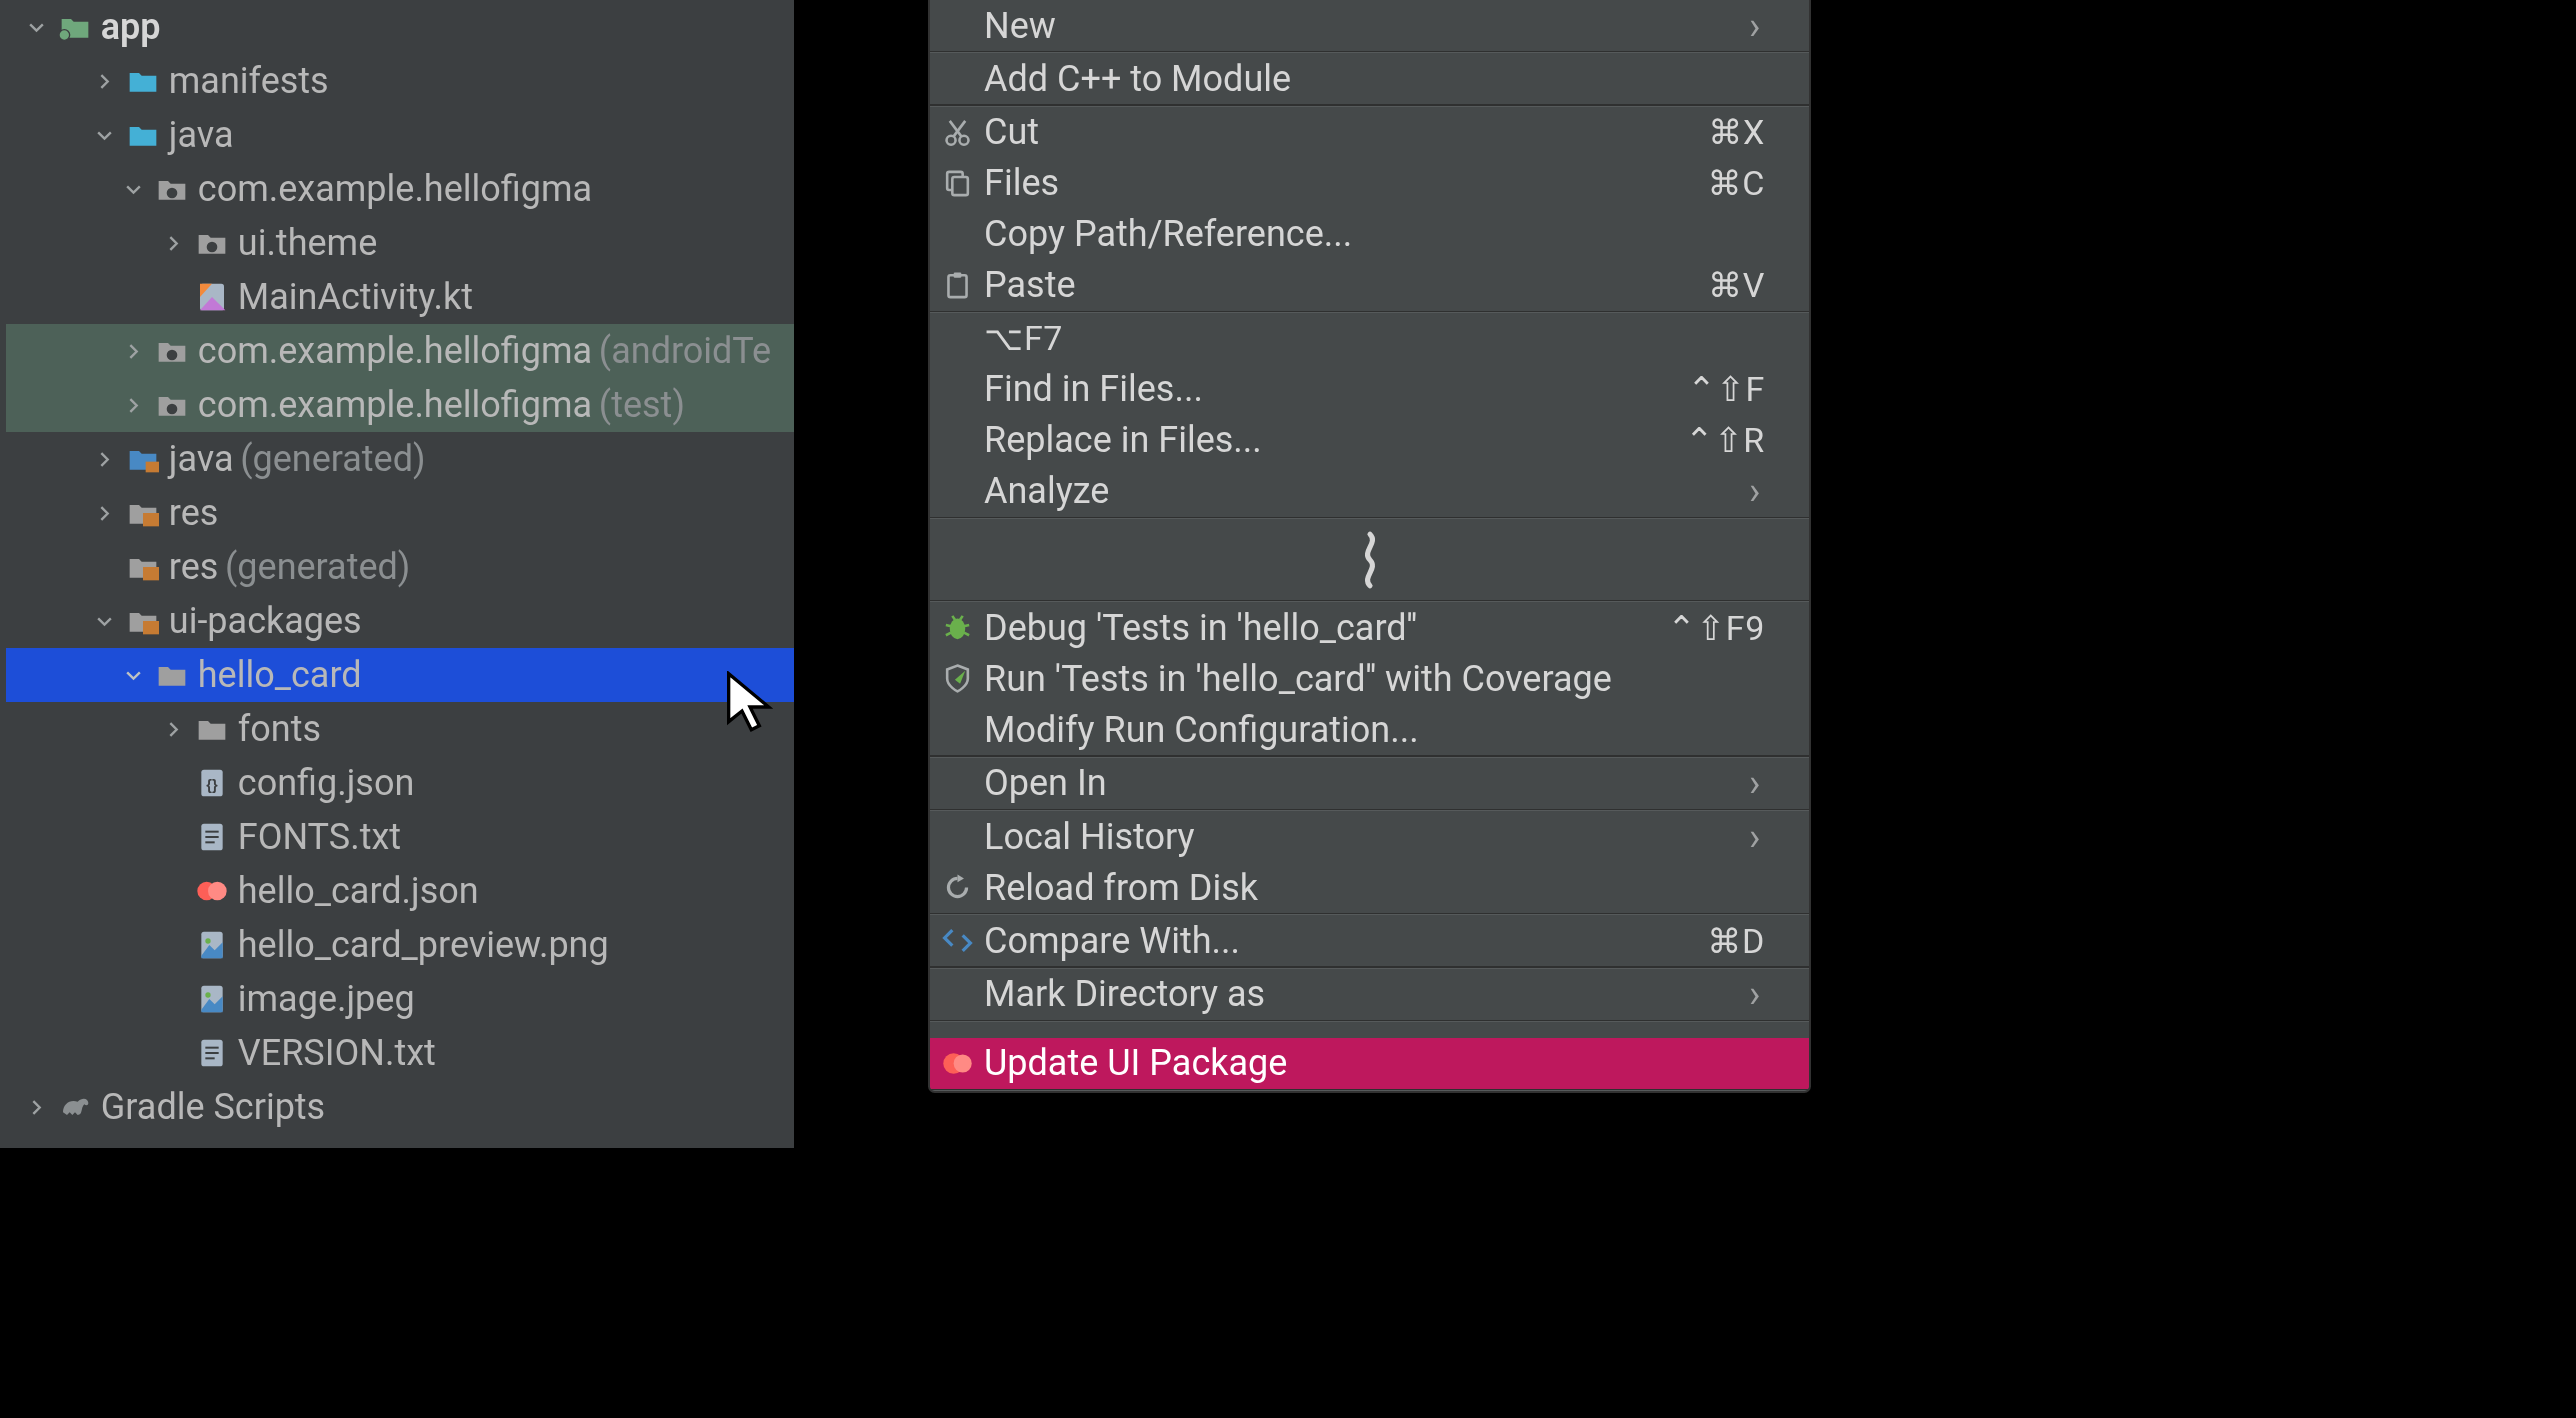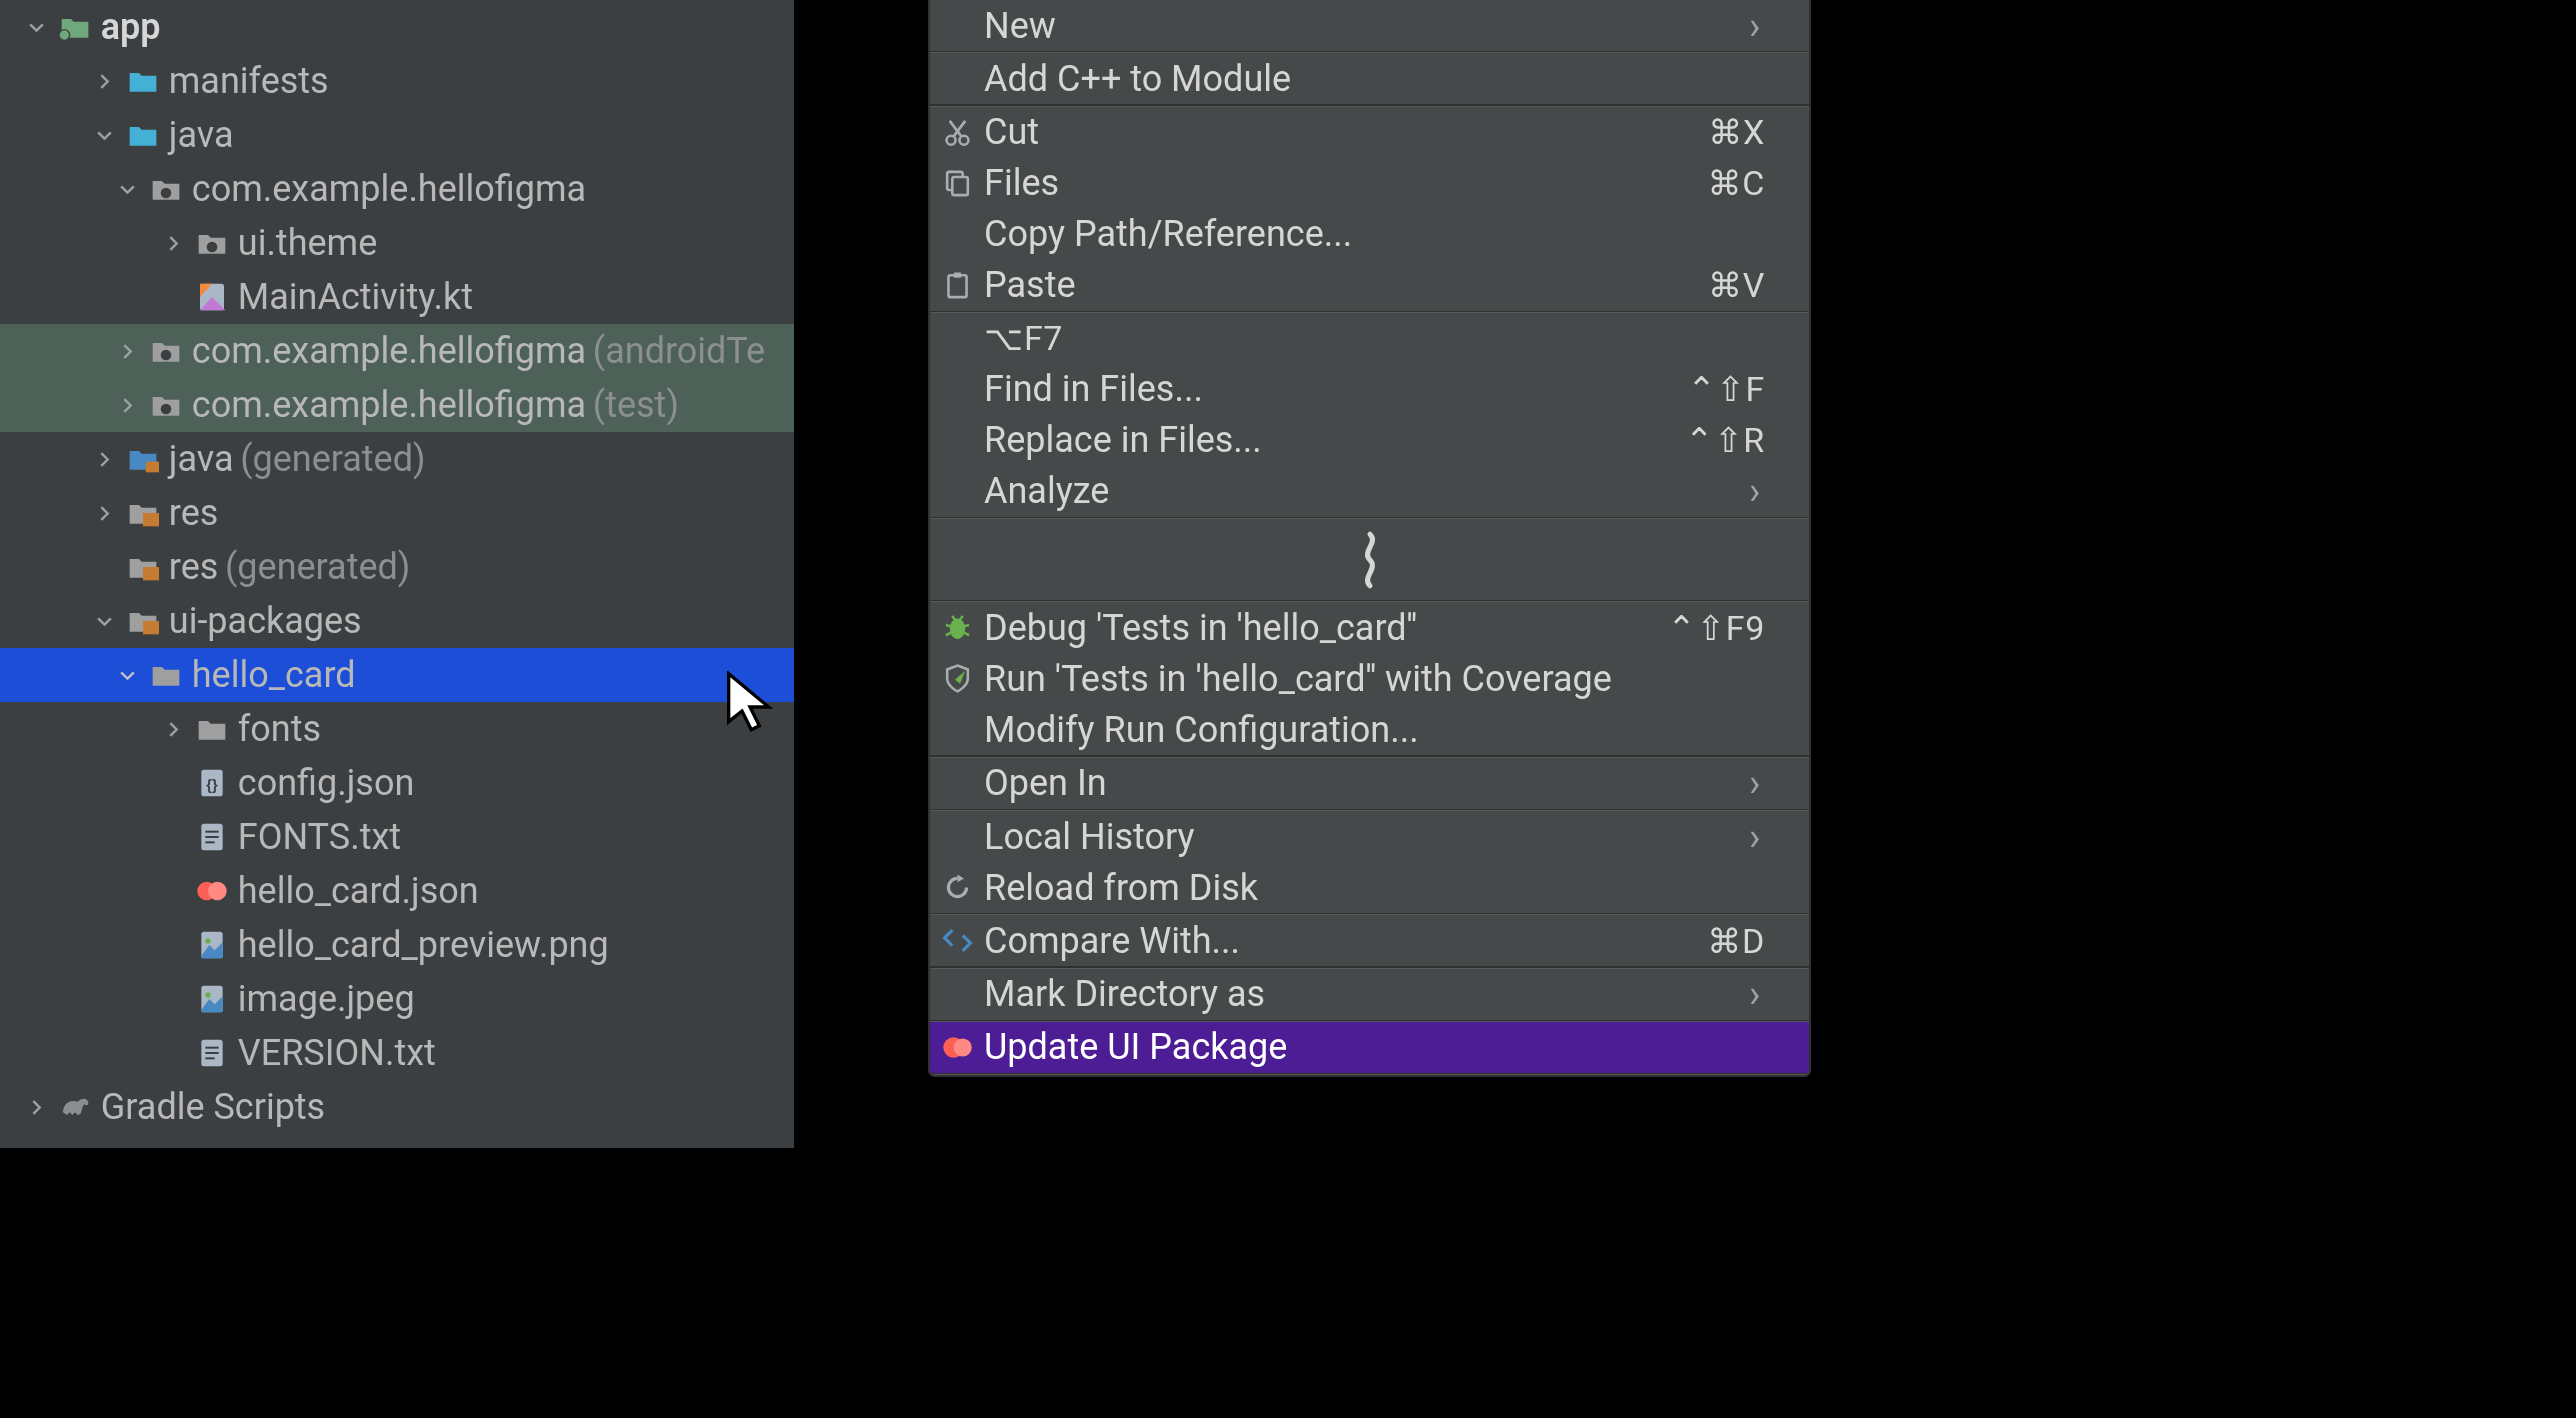--- a/index.html
+++ b/index.html
@@ -11,25 +11,25 @@
   .chevron { width:19px; height:19px; flex:0 0 19px; display:inline-flex; align-items:center; justify-content:center; margin-right:13.4px; position:relative; }
   .chevron svg { width:19px; height:19px; }
   .chevron-blank { width:19px; height:19px; flex:0 0 19px; margin-right:13.4px; }
   .tree-icon { width:32px; height:32px; flex:0 0 32px; margin-right:9.4px; display:inline-flex; align-items:center; justify-content:center; position:relative; }
   .tree-icon svg { width:32px; height:32px; }
   .tree-label { color:#b8b8b8; }
   .tree-label.bold { color:#d6d6d6; font-weight:600; }
   .tree-suffix { color:#8b8f91; margin-left:6.7px; }
   .depth0 { padding-left:27px; }
   .depth1 { padding-left:72px;margin-left:23px; }
-  .depth2 { padding-left:118px; }
+  .depth2 { padding-left:118px;margin-left:6px; }
   .depth3 { padding-left:164px; }
   .context-menu { position:absolute; left:928px; top:0; width:879px; background:#45494a; border-left:2px solid #323232; border-right:2px solid #323232; border-bottom:2px solid #323232; border-radius:0 0 6.7px 6.7px; overflow:hidden; }
   .menu-item { display:flex; align-items:center; height:51px; font-size:36px; color:#d6d6d6; position:relative; padding-left:54px; padding-right:44px; }
-  .menu-item.hl { background:#4c1d95; color:#ffffff; }
+  .menu-item.hl { background:#be185d; color:#ffffff;margin-top:16px; }
   .menu-icon { width:31px; height:31px; position:absolute; left:12px; display:flex; align-items:center; justify-content:center; }
   .menu-icon svg { width:31px; height:31px; }
   .menu-label { flex:1; }
   .menu-shortcut { font-size:34px; color:#d6d6d6; letter-spacing:0.7px; }
   .menu-subarrow { width:16px; color:#9fa1a2; font-size:38px; line-height:1; }
   .menu-sep { height:1.3px; background:#2f3030; border-bottom:1.3px solid #565a5b; }
   .squiggle-gap { height:81px; display:flex; align-items:center; justify-content:center; background:#45494a; }
   .squiggle-gap svg { width:38px; height:60px; }
   .cursor { position:absolute; left:726px; top:671px; width:48px; height:64px; pointer-events:none; }
   .cursor svg { width:48px; height:64px; }

